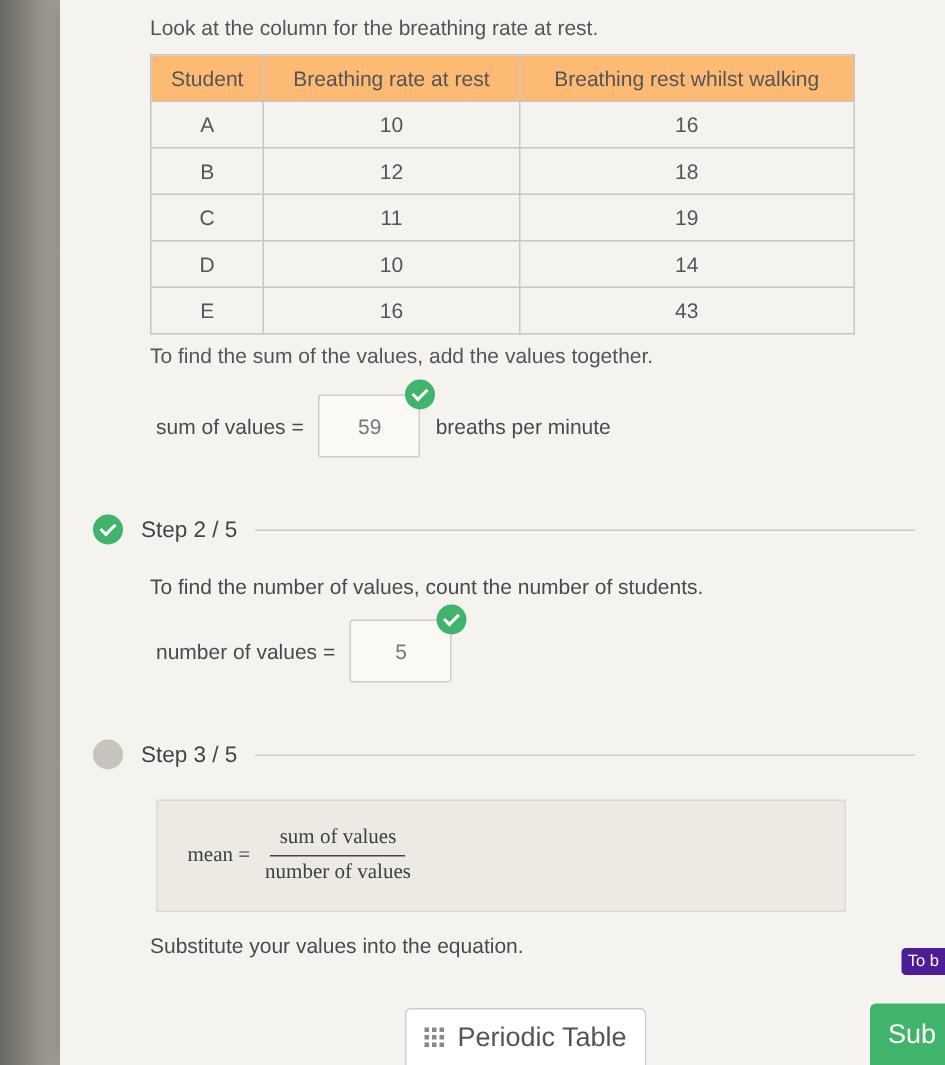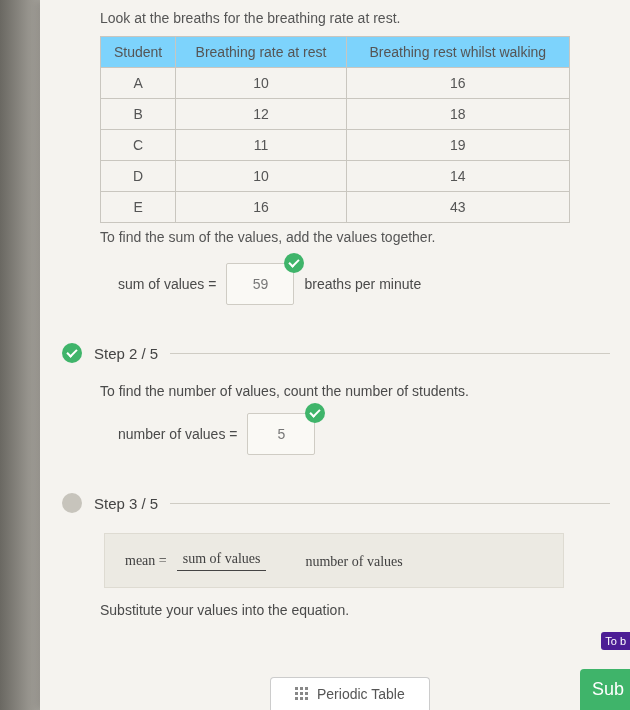--- a/index.html
+++ b/index.html
@@ -35,28 +35,28 @@
     }
     table.data th, table.data td {
       border: 1px solid #c9c6bf;
       padding: 7px 8px;
       text-align: center;
       font-weight: 400;
       color: #555;
     }
     table.data th {
       font-weight: 500;
-      background: #7dd3fc;
+      background: #fdba74;
     }
     .below-table { margin-bottom: 18px; color: #555; }
     .row-input {
       display: flex;
       align-items: center;
       gap: 10px;
-      margin: 14px 0 38px 18px;
+      margin: 14px 0 38px 4px;
       position: relative;
     }
     .input-box {
       position: relative;
       width: 68px;
       height: 42px;
       border: 1px solid #cfccc4;
       background: #faf9f5;
       text-align: center;
       font-size: 14px;
@@ -121,41 +121,40 @@
       margin: 14px 4px;
       width: 460px;
       font-family: Georgia, "Times New Roman", serif;
       color: #404040;
       display: flex;
       align-items: center;
       gap: 10px;
     }
     .frac {
       display: inline-flex;
-      flex-direction: row;
+      flex-direction: column;
       align-items: center;
       line-height: 1.3;
-      gap: 39px;
     }
     .frac .num { border-bottom: 1px solid #444; padding: 0 6px 2px; }
     .frac .den { padding-top: 2px; }
     .periodic-btn {
       position: absolute;
       bottom: 0;
       left: 270px;
       background: #fff;
       border: 1px solid #ccc;
       border-bottom: none;
-      padding: 8px 24px;
+      padding: 8px 12px;
       border-radius: 4px 4px 0 0;
       display: flex;
       align-items: center;
       gap: 8px;
       color: #555;
-      font-size: 14px;
+      font-size: 18px;
       cursor: pointer;
     }
     .grid-icon {
       width: 14px; height: 14px;
       display: inline-block;
       background:
         linear-gradient(#888,#888), linear-gradient(#888,#888), linear-gradient(#888,#888),
         linear-gradient(#888,#888), linear-gradient(#888,#888), linear-gradient(#888,#888),
         linear-gradient(#888,#888), linear-gradient(#888,#888), linear-gradient(#888,#888);
       background-size: 3px 3px;
@@ -182,21 +181,21 @@
       border-radius: 4px 0 0 0;
     }
   </style>
 </head>
 <body>
 
 <div class="vignette"></div>
 
 <div class="page">
 
-  <p class="instruction">Look at the breaths for the breathing rate at rest.</p>
+  <p class="instruction">Look at the column for the breathing rate at rest.</p>
 
   <table class="data">
     <thead>
       <tr>
         <th>Student</th>
         <th>Breathing rate at rest</th>
         <th>Breathing rest whilst walking</th>
       </tr>
     </thead>
     <tbody id="tbody">

